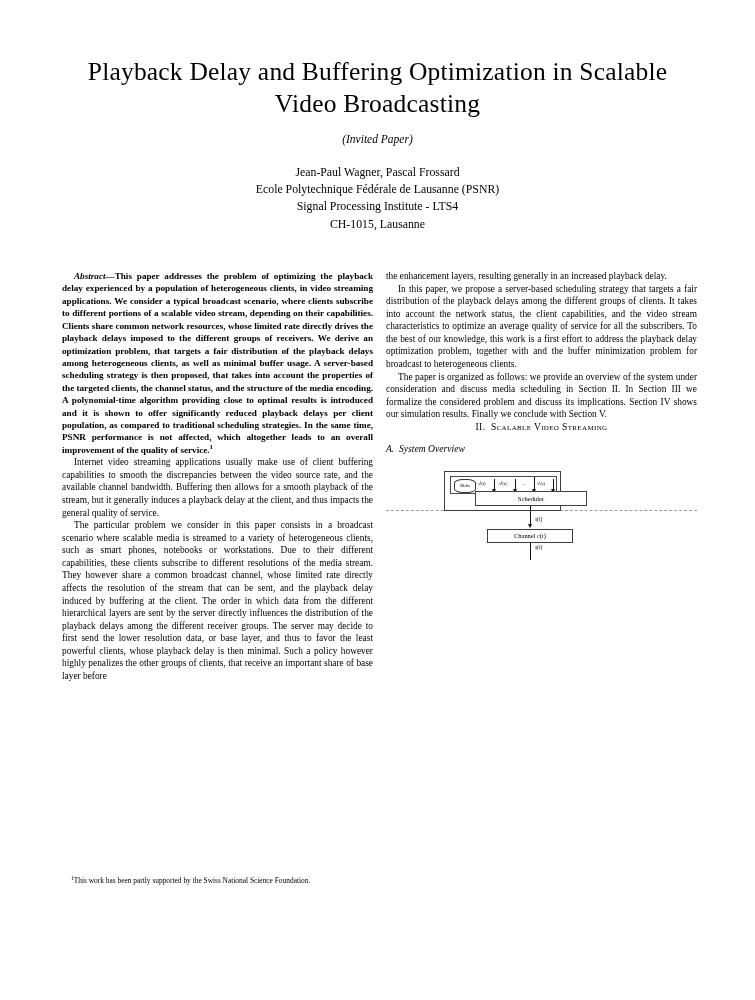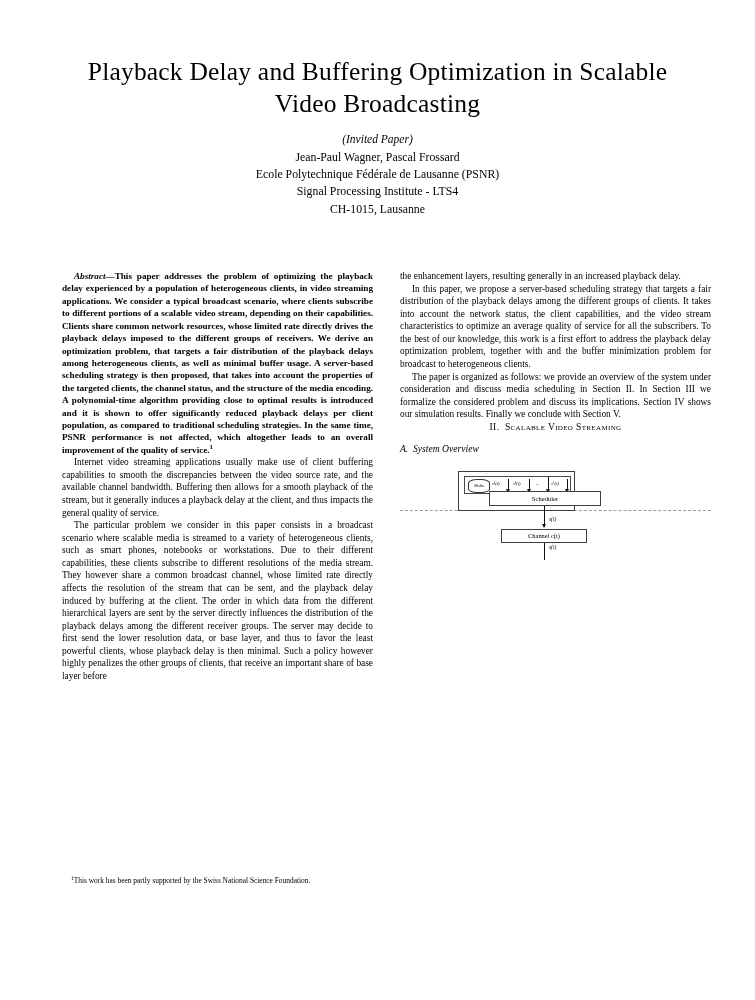--- a/index.html
+++ b/index.html
@@ -38,38 +38,38 @@
     font-weight: normal;
     letter-spacing: 0.2px;
     margin: 0;
   }
   .invited {
     font-size: 11.5px;
     font-style: italic;
     margin-top: 12px;
   }
   .authors {
-    margin-top: 4px;
+    margin-top: 19px;
     font-size: 11.8px;
     line-height: 1.47;
     text-align: center;
   }
   .authors div { white-space: nowrap; }
 
   
   .col {
     position: absolute;
     top: 270px;
     width: 311px;
     font-size: 9.35px;
     line-height: 1.345;
     text-align: justify;
   }
   .col-left  { left: 62px; }
-  .col-right { left: 400px; }
+  .col-right { left: 386px; }
 
   .col p {
     margin: 0;
     text-indent: 12px;
   }
   .col p.noindent { text-indent: 0; }
 
   .abstract {
     font-weight: bold;
     text-align: justify;

